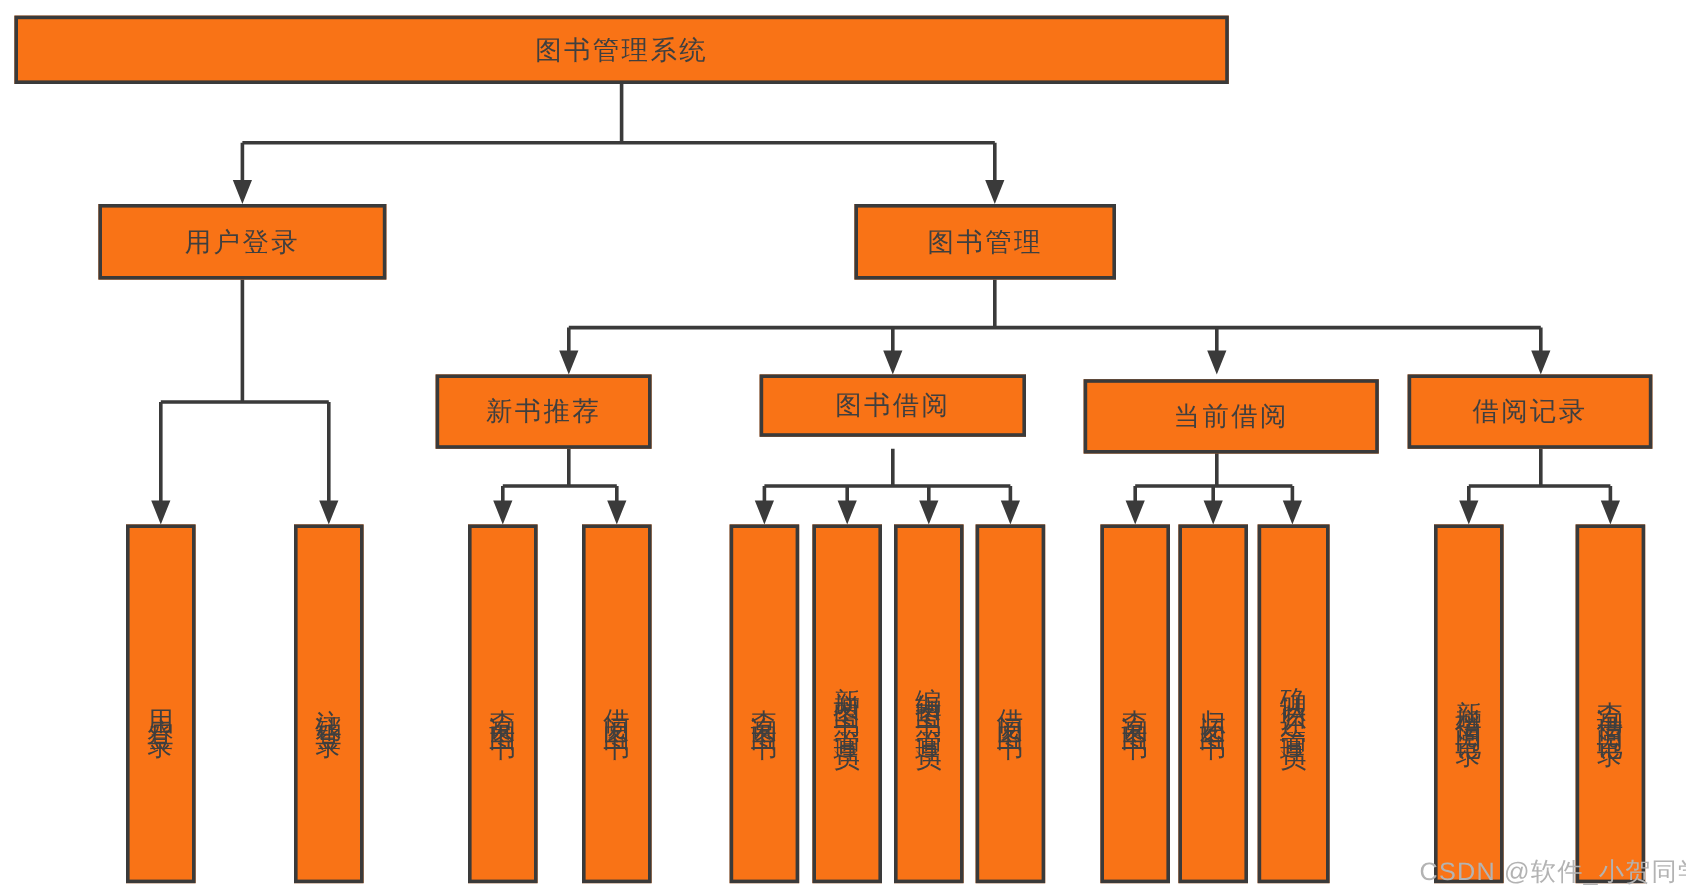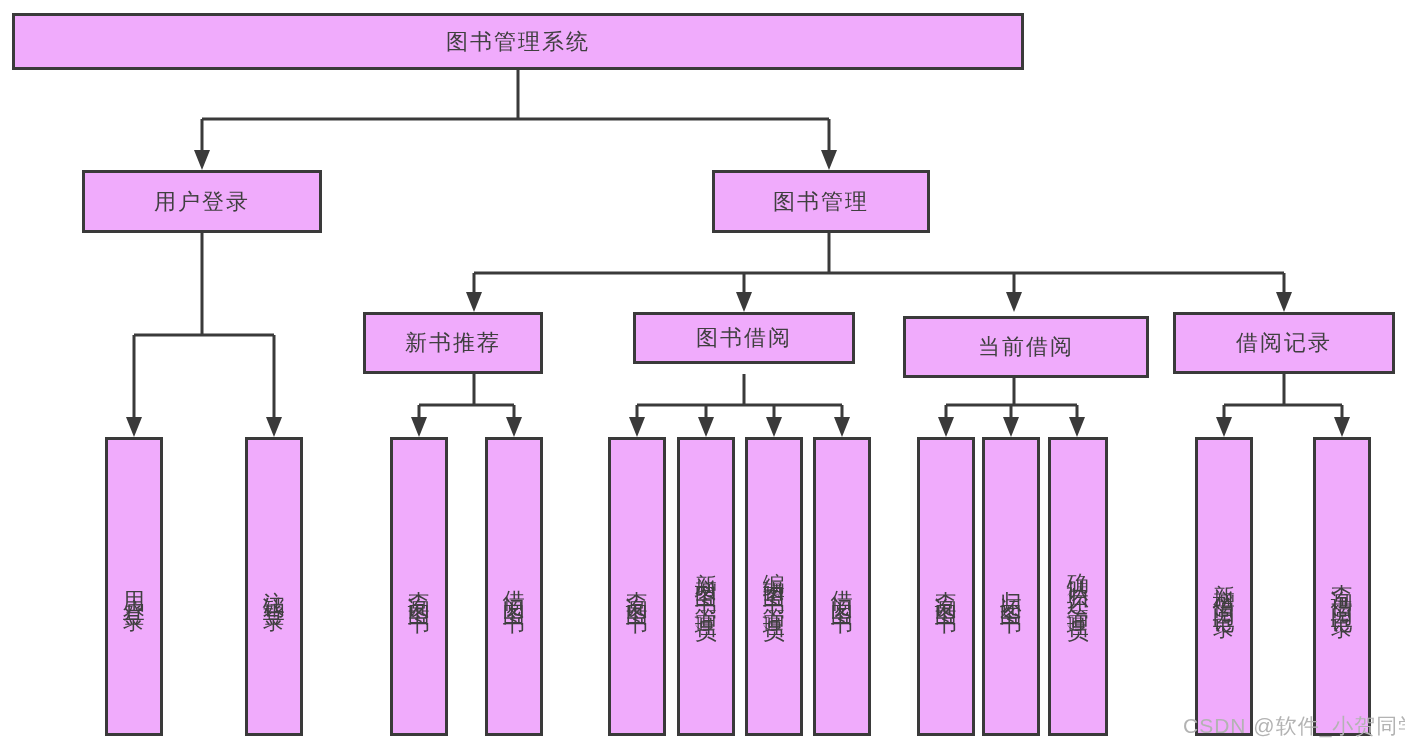--- a/index.html
+++ b/index.html
@@ -8,21 +8,21 @@
     width:1405px;height:747px;
     background:#ffffff;
     font-family:"Liberation Sans","DejaVu Sans",sans-serif;
     overflow:hidden;
   }
   svg.connectors{position:absolute;left:0;top:0;z-index:0;}
   .box{
     position:absolute;
     box-sizing:border-box;
     border:3px solid #3a3a3a;
-    background:#f0abfc;
+    background:#f97316;
     display:flex;align-items:center;justify-content:center;
     z-index:1;
   }
   .lbl{
     font-size:22px;
     color:#3f3f3f;
     letter-spacing:2px;
     white-space:nowrap;
   }
   .v-lbl{
@@ -82,21 +82,21 @@
 
   <div class="box" style="left:363px;top:312px;width:180px;height:62px">
     <span class="lbl">新书推荐</span>
   </div>
   <div class="box" style="left:633px;top:312px;width:222px;height:52px">
     <span class="lbl">图书借阅</span>
   </div>
   <div class="box" style="left:903px;top:316px;width:246px;height:62px">
     <span class="lbl">当前借阅</span>
   </div>
-  <div class="box" style="left:1173px;top:312px;width:222px;height:62px">
+  <div class="box" style="left:1173px;top:312px;width:204px;height:62px">
     <span class="lbl">借阅记录</span>
   </div>
 
   <div class="box" style="left:105px;top:437px;width:58px;height:299px">
     <span class="v-lbl">用户登录</span>
   </div>
   <div class="box" style="left:245px;top:437px;width:58px;height:299px">
     <span class="v-lbl">注销登录</span>
   </div>
 

